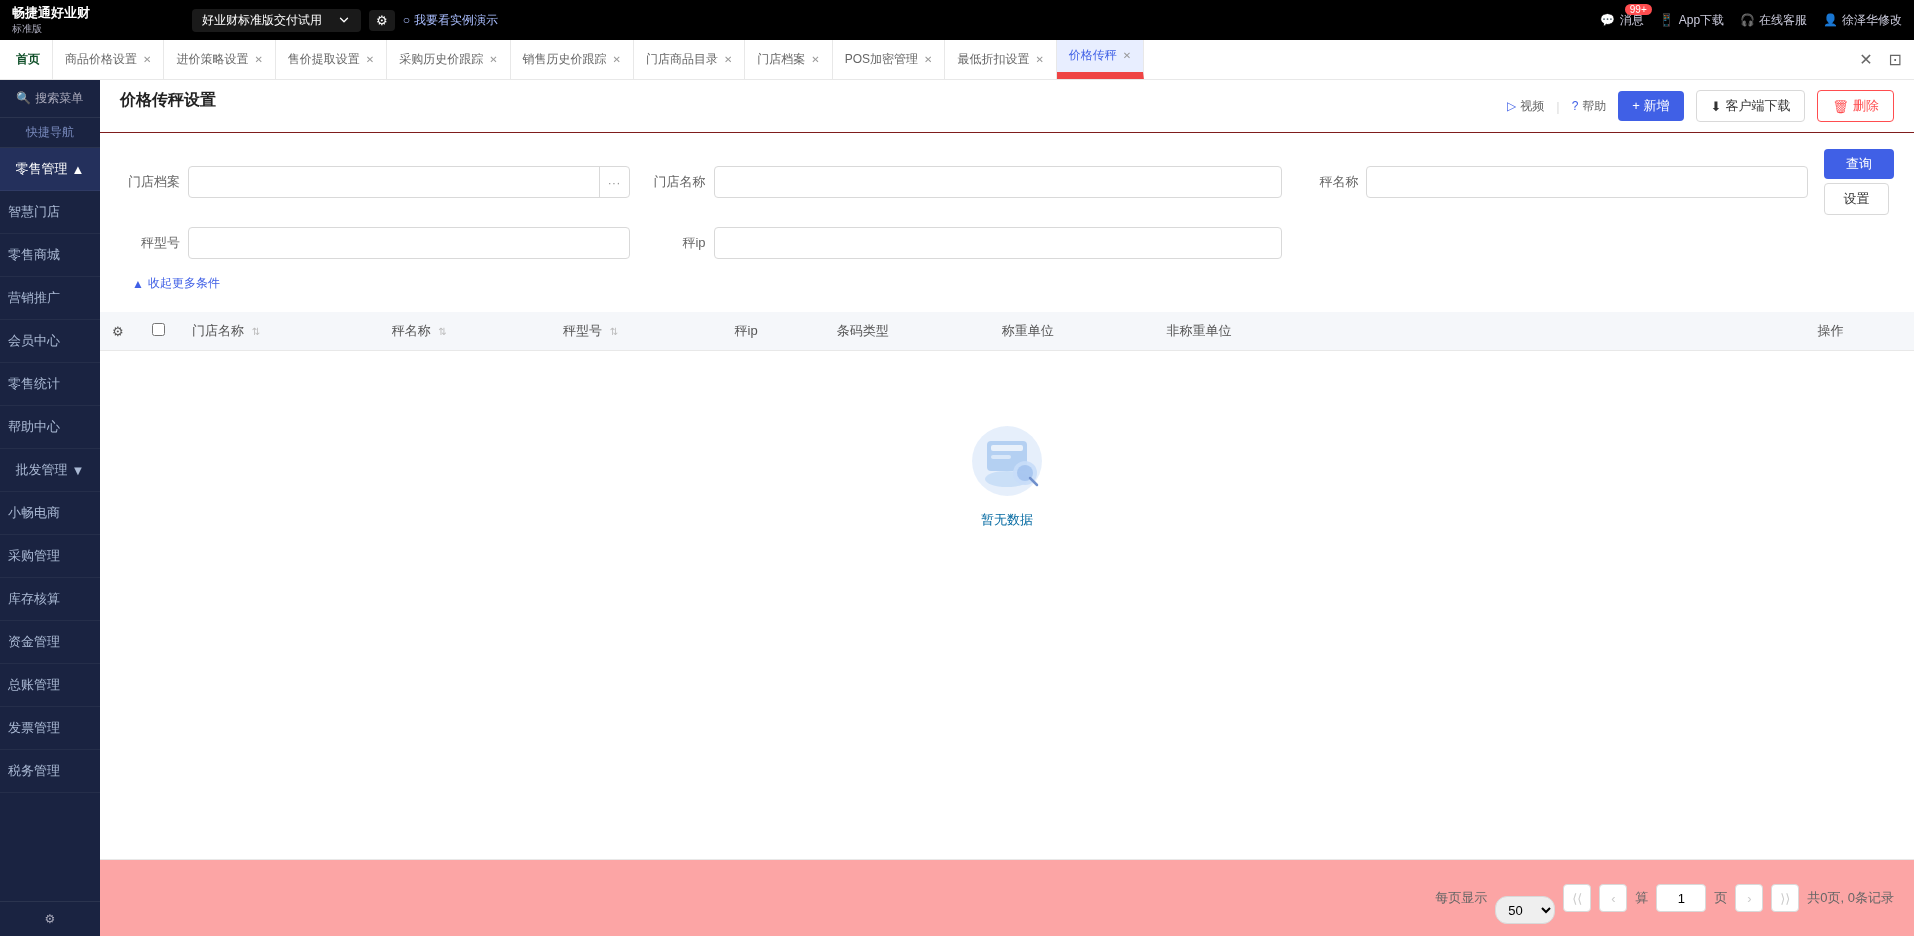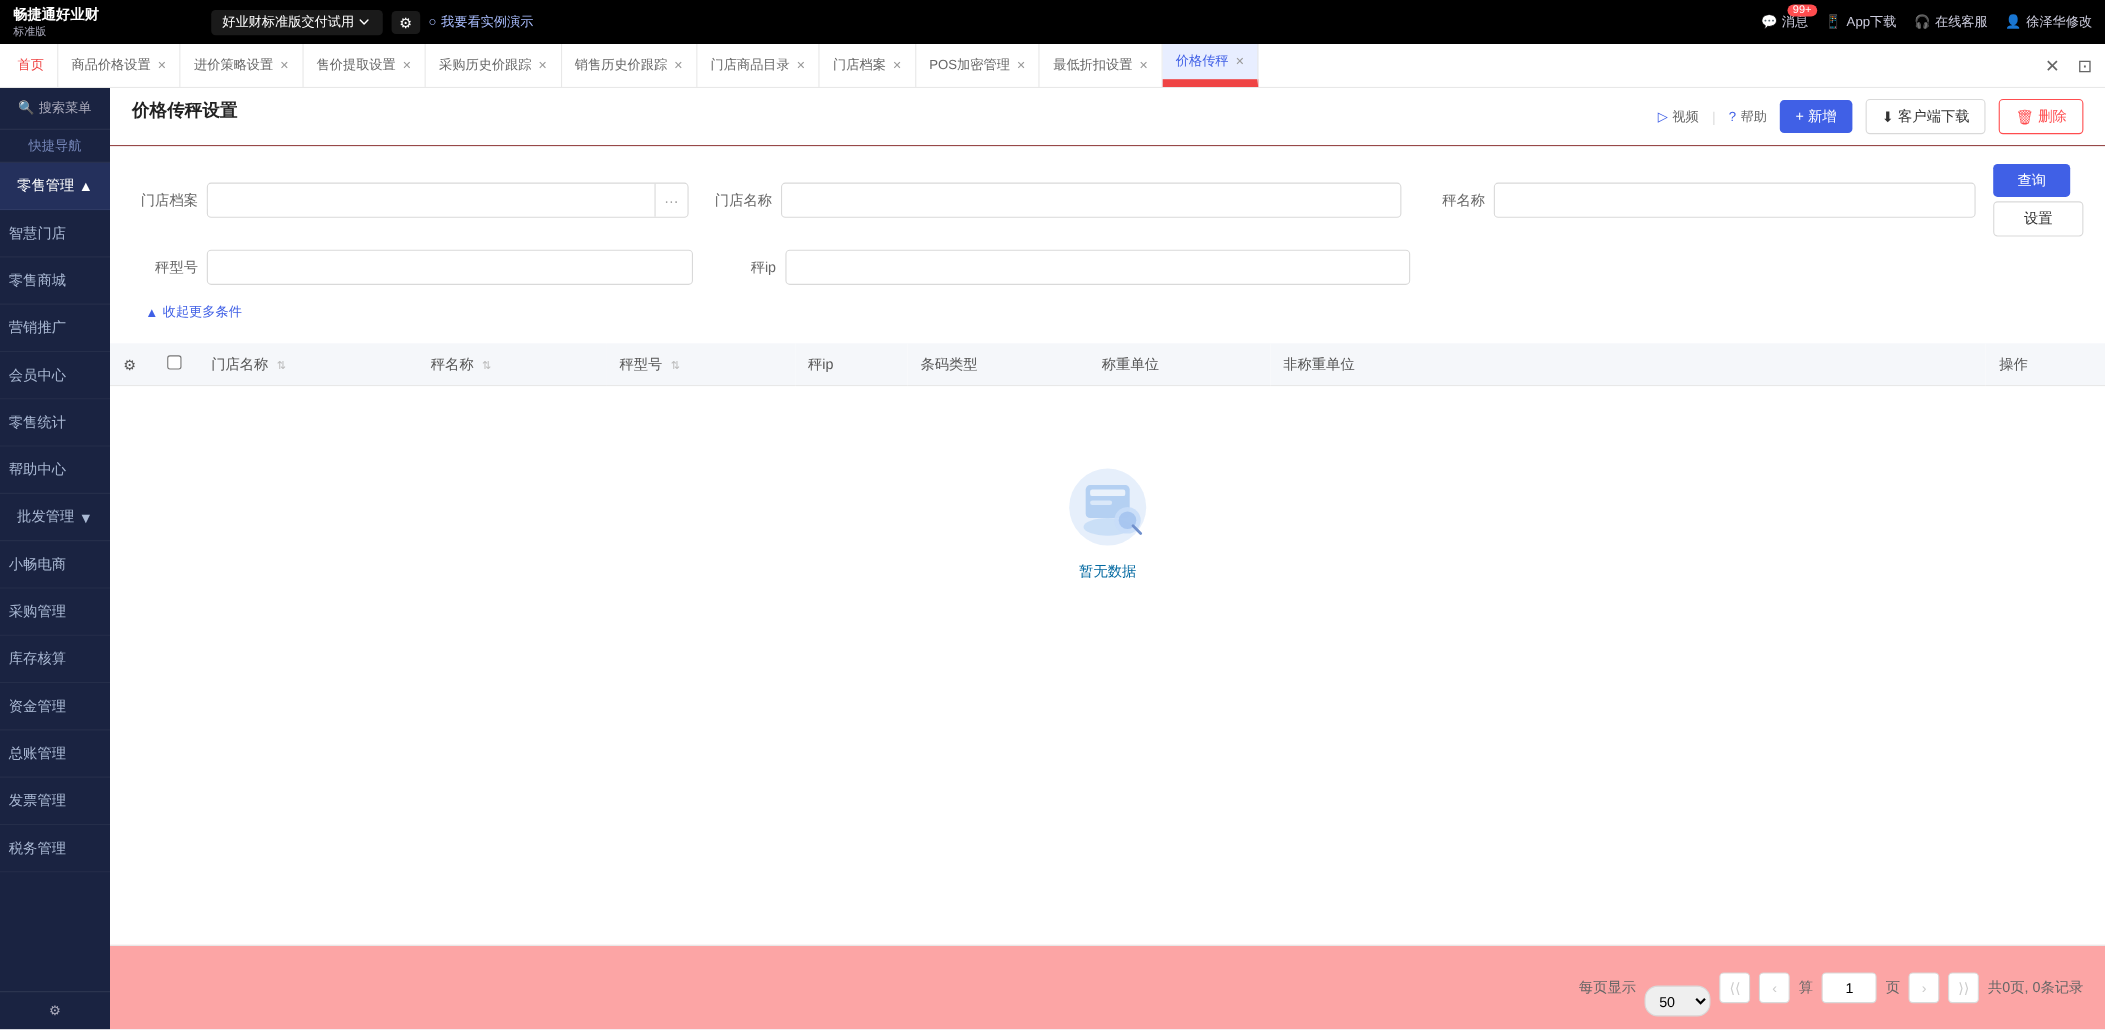--- a/index.html
+++ b/index.html
@@ -6,34 +6,34 @@
     body { font-family: 'Microsoft YaHei', Arial, sans-serif; font-size: 13px; background: #f0f2f5; color: #333; }
 
     
     .app-layout { display: flex; flex-direction: column; height: 936px; width: 1914px; overflow: hidden; }
     .top-bar { display: flex; align-items: center; background: #000000; height: 40px; padding: 0 12px; flex-shrink: 0; }
     .top-bar-left { display: flex; align-items: center; gap: 8px; min-width: 180px; }
     .logo-area { display: flex; flex-direction: column; }
     .logo-title { color: #fff; font-size: 13px; font-weight: bold; }
     .logo-sub { color: #aab; font-size: 10px; }
     .top-bar-middle { display: flex; align-items: center; gap: 8px; flex: 1; }
-    .version-selector { display: flex; align-items: center; gap: 2px; background: rgba(255,255,255,0.1); border-radius: 4px; padding: 3px 10px; color: #fff; font-size: 12px; cursor: pointer; }
+    .version-selector { display: flex; align-items: center; gap: 15px; background: rgba(255,255,255,0.1); border-radius: 4px; padding: 3px 10px; color: #fff; font-size: 12px; cursor: pointer; }
     .version-selector svg { width: 14px; height: 14px; }
     .gear-btn { background: rgba(255,255,255,0.1); border-radius: 4px; padding: 3px 7px; color: #fff; cursor: pointer; }
     .demo-btn { display: flex; align-items: center; gap: 4px; color: #aabeff; font-size: 12px; cursor: pointer; }
     .top-bar-right { display: flex; align-items: center; gap: 16px; margin-left: auto; }
     .top-right-item { display: flex; align-items: center; gap: 4px; color: #ccd; font-size: 12px; cursor: pointer; position: relative; }
     .badge { background: #ff4d4f; color: #fff; border-radius: 10px; padding: 0 5px; font-size: 10px; position: absolute; top: -8px; right: -8px; }
     .user-name { color: #ccd; font-size: 12px; }
 
     
     .tab-bar { display: flex; align-items: center; background: #fff; border-bottom: 1px solid #e8e8e8; height: 40px; padding: 0 4px; flex-shrink: 0; overflow: hidden; }
     .tab-item { display: flex; align-items: center; gap: 4px; padding: 0 12px; height: 40px; border-right: 1px solid #e8e8e8; font-size: 12px; color: #666; cursor: pointer; white-space: nowrap; flex-shrink: 0; }
     .tab-item.active { background: #e8eeff; color: #4060e6; border-bottom: 8px solid #ef4444; }
-    .tab-item.home { color: #ef4444; font-weight: 400; }
+    .tab-item.home { color: #14532d; font-weight: 700; }
     .tab-close { color: #999; font-size: 10px; cursor: pointer; margin-left: 2px; }
     .tab-bar-end { display: flex; align-items: center; margin-left: auto; }
     .tab-end-btn { color: #666; padding: 0 8px; cursor: pointer; font-size: 16px; }
 
     
     .main-content { display: flex; flex: 1; overflow: hidden; }
 
     
     .sidebar { width: 100px; background: #1a2341; flex-shrink: 0; display: flex; flex-direction: column; overflow-y: auto; }
     .sidebar-search { padding: 10px 8px; color: #aab; font-size: 12px; text-align: center; cursor: pointer; border-bottom: 1px solid rgba(255,255,255,0.08); }
@@ -298,21 +298,21 @@
             <input type="text" class="field-input" placeholder="" style="">
           </div>
           <div class="search-field" style="flex:1.2">
             <label class="field-label">秤名称</label>
             <input type="text" class="field-input" placeholder="" style="">
           </div>
           <div style="display:flex; flex-direction:column; gap:4px; align-items:stretch;">
             <button class="btn btn-primary" style="width:70px; justify-content:center;">
               <span>查询</span>
             </button>
-            <button class="btn btn-outline" style="width:82px; justify-content:center;">
+            <button class="btn btn-outline" style="width:65px; justify-content:center;">
               <span>设置</span>
             </button>
           </div>
         </div>
         <div class="search-row">
           <div class="search-field" style="flex:1.2">
             <label class="field-label">秤型号</label>
             <input type="text" class="field-input" placeholder="" style="">
           </div>
           <div class="search-field" style="flex:1.5">

